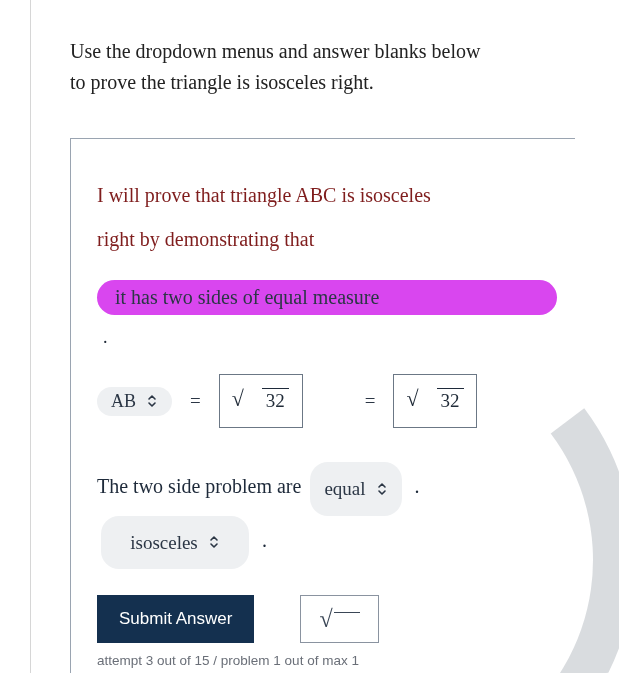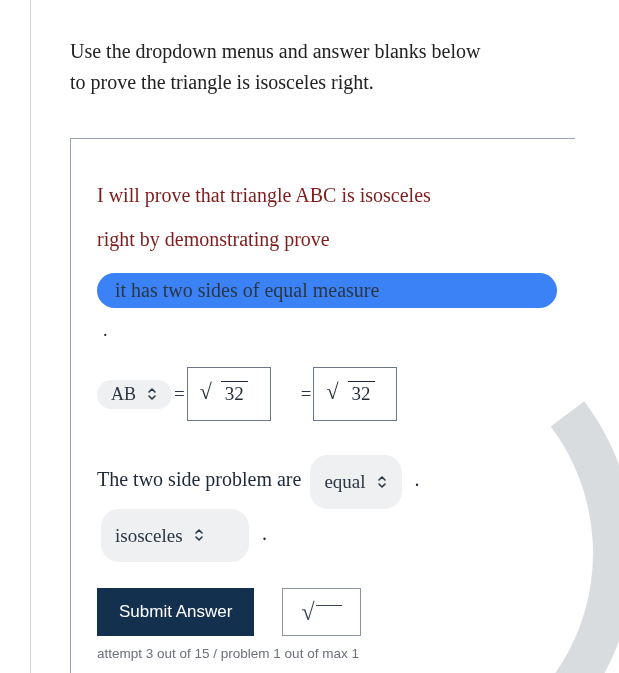--- a/index.html
+++ b/index.html
@@ -4,55 +4,55 @@
 <style>
   html,body{margin:0;padding:0;background:#fff;font-family:"Georgia","Times New Roman",serif;color:#1f2a37;}
   .page{width:619px;height:673px;box-sizing:border-box;padding:0 44px 0 30px;position:relative;overflow:hidden;border-radius:13px;}
   .left-rule{position:absolute;top:0;bottom:0;left:30px;border-left:1px solid #d6d6d6;}
   .content{margin-left:40px;padding-top:36px;}
   .prompt{font-size:20px;line-height:1.55;color:#222;max-width:430px;}
   .panel{margin-top:40px;border:1px solid #9aa4b1;border-right:none;box-sizing:border-box;padding:34px 26px 24px 26px;position:relative;background:#fff;min-width:472px;}
   .para{font-size:20px;line-height:2.2;color:#7f1d1d;}
   .para .line{display:block;}
   .pill{display:inline-flex;align-items:center;background:#eef0f2;border-radius:18px;padding:4px 14px;font-size:18px;color:#2b3645;vertical-align:middle;}
-  .pill-wide{background:#3b82f6;border-radius:18px;padding:6px 18px;font-size:20px;color:#2b3645;display:inline-block;margin-top:12px;min-width:460px;box-sizing:border-box;}
+  .pill-wide{background:#d946ef;border-radius:18px;padding:6px 18px;font-size:20px;color:#2b3645;display:inline-block;margin-top:19px;min-width:460px;box-sizing:border-box;}
   .pill .chev,.pill-inline .chev{margin-left:10px;}
   .chev svg{display:block;}
   .dot{display:block;margin:12px 0 26px 6px;font-size:18px;}
-  .eq-row{display:flex;align-items:center;gap:2px;font-size:19px;margin-bottom:34px;}
+  .eq-row{display:flex;align-items:center;gap:18px;font-size:19px;margin-bottom:34px;}
   .eq-row .eqs{color:#2b3645;}
   .box{border:1px solid #6b7785;padding:8px 12px;display:inline-flex;align-items:center;min-width:58px;height:36px;box-sizing:content-box;}
   .sqrt{display:inline-flex;align-items:flex-start;font-family:"Times New Roman",serif;font-size:19px;}
   .sqrt .sym{font-size:22px;line-height:1;}
-  .sqrt .rad{border-top:1.4px solid #1e2a3a;padding:0 4px;margin-left:9px;line-height:1.3;font-family:Liberation Serif, serif;}
+  .sqrt .rad{border-top:1.4px solid #1e2a3a;padding:0 4px;margin-left:18px;line-height:1.3;font-family:Liberation Serif, serif;}
   .sent{font-size:20px;line-height:2.4;color:#1e2a3a;}
   .pill-inline{display:inline-flex;align-items:center;background:#eef0f2;border-radius:18px;padding:4px 14px;font-size:19px;color:#2b3645;vertical-align:middle;margin:0 4px;font-family:Liberation Serif, serif;}
   .period{font-size:20px;margin-left:4px;}
-  .actions{display:flex;align-items:flex-start;gap:28px;margin-top:26px;}
+  .actions{display:flex;align-items:flex-start;gap:46px;margin-top:26px;}
   .submit{background:#14304f;color:#fff;border:none;font-size:17px;font-family:Arial,Helvetica,sans-serif;padding:14px 22px;cursor:pointer;}
   .ans-box{border:1px solid #8a93a0;padding:6px 18px;display:inline-flex;align-items:center;height:34px;}
   .ans-box .sym{font-size:24px;font-family:"Times New Roman",serif;color:#3a4656;}
   .ans-box .bar{display:inline-block;width:26px;border-top:1.5px solid #3a4656;margin-left:1px;margin-bottom:14px;}
   .status{font-family:Arial,Helvetica,sans-serif;font-size:13.5px;color:#6a6f78;margin-top:10px;}
   .swoosh{position:absolute;right:-60px;bottom:-120px;width:420px;height:420px;border:42px solid rgba(120,128,140,0.28);border-radius:50%;border-left-color:transparent;border-top-color:transparent;transform:rotate(8deg);pointer-events:none;}
 </style>
 </head>
 <body>
 
 <div class="page">
   <div class="left-rule"></div>
   <div class="content">
     <div class="prompt">Use the dropdown menus and answer blanks below to prove the triangle is isosceles right.</div>
 
     <div class="panel">
       <div class="swoosh"></div>
 
       <div class="para">
         <span class="line">I will prove that triangle ABC is isosceles</span>
-        <span class="line">right by demonstrating prove</span>
+        <span class="line">right by demonstrating that</span>
       </div>
       <div class="pill-wide">
         <span>it has two sides of equal measure</span>
       </div>
       <span class="dot">.</span>
 
       <div class="eq-row">
         <span class="pill">
           <span>AB</span>
           <span class="chev">
@@ -87,21 +87,21 @@
           <span class="chev">
             <svg width="12" height="16" viewBox="0 0 12 16">
                 <path d="M3 6 L6 3 L9 6 M3 10 L6 13 L9 10" stroke="#2b3645" stroke-width="1.6" fill="none" stroke-linecap="round" stroke-linejoin="round"></path>
               </svg>
           </span>
         </span>
         <span class="period">.</span>
       </div>
 
       <div class="sent">
-        <span class="pill-inline" style="min-width:120px;justify-content:flex-start;">
+        <span class="pill-inline" style="min-width:120px;justify-content:center;">
           <span>isosceles</span>
           <span class="chev">
             <svg width="12" height="16" viewBox="0 0 12 16">
                 <path d="M3 6 L6 3 L9 6 M3 10 L6 13 L9 10" stroke="#2b3645" stroke-width="1.6" fill="none" stroke-linecap="round" stroke-linejoin="round"></path>
               </svg>
           </span>
         </span>
         <span class="period">.</span>
       </div>
 

